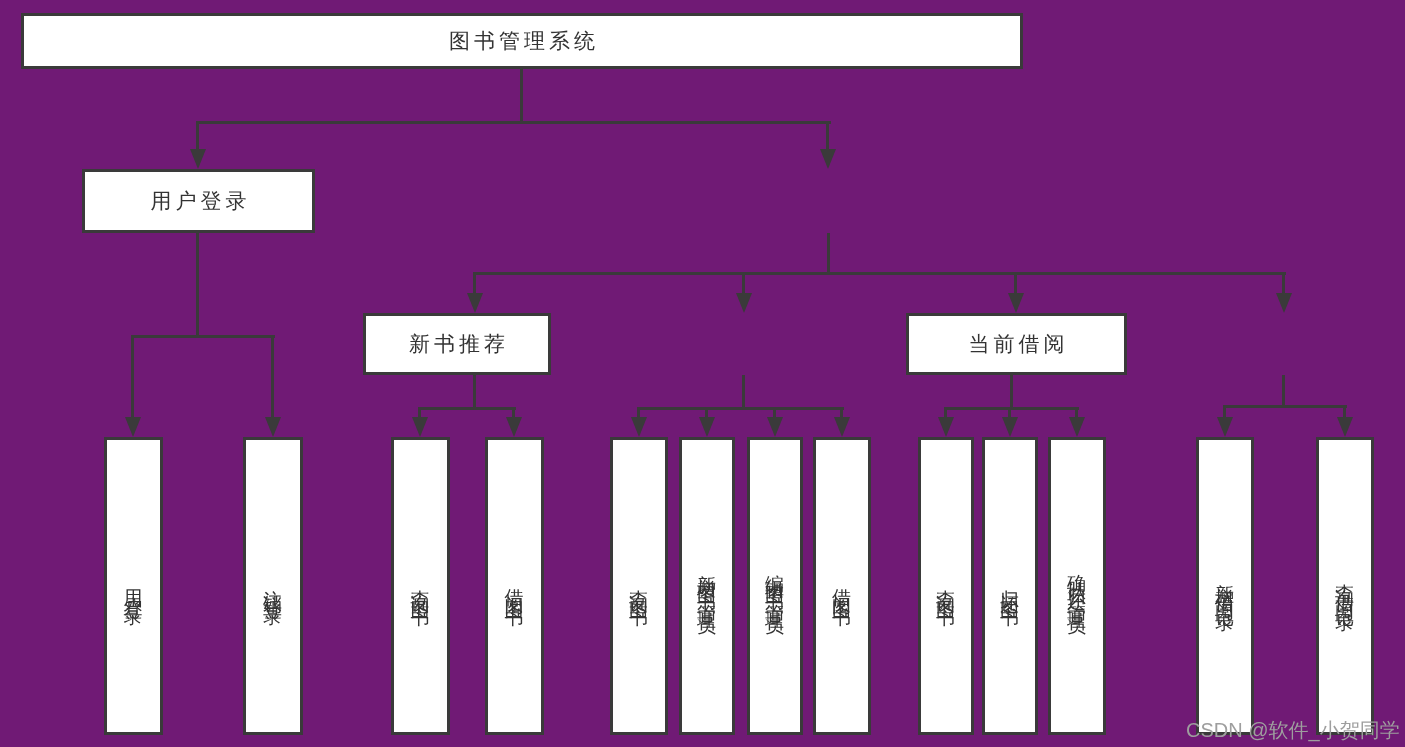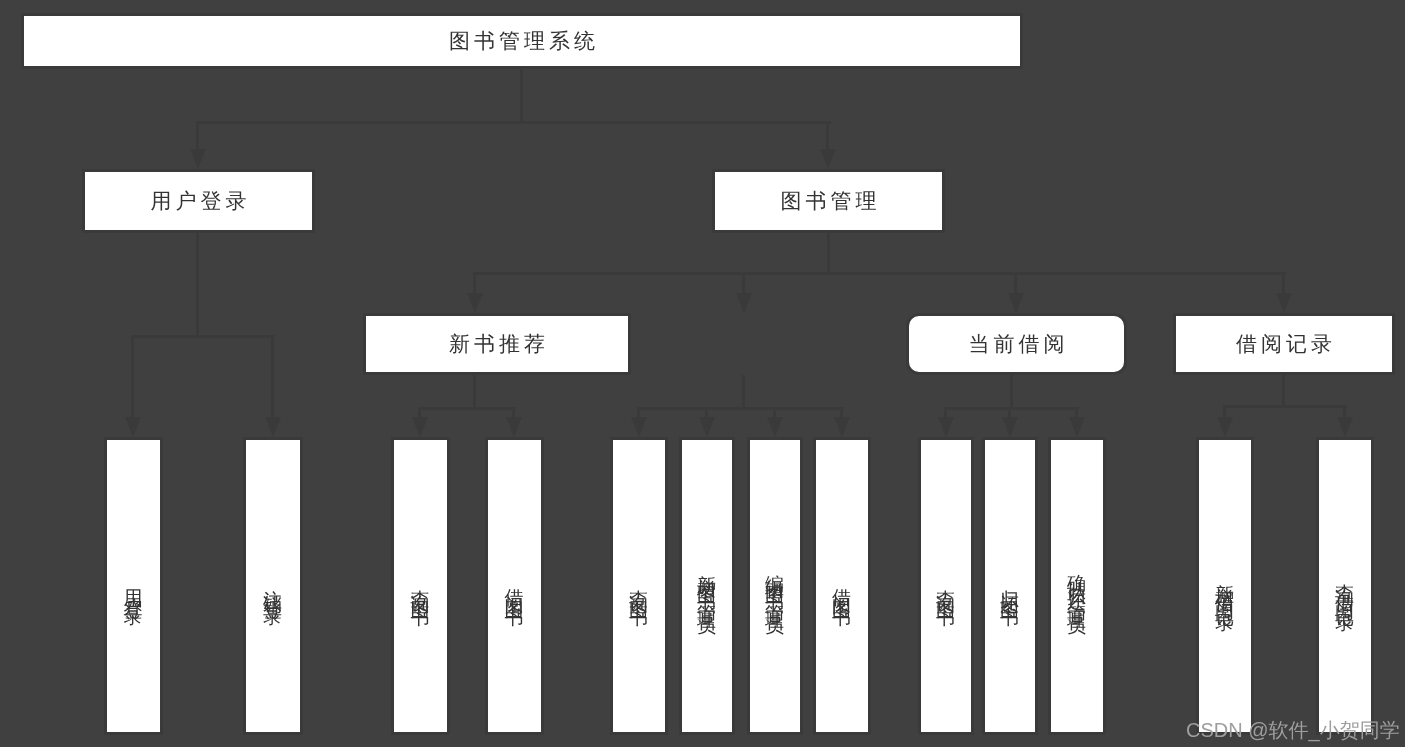--- a/index.html
+++ b/index.html
@@ -5,21 +5,21 @@
   html, body {
     margin: 0;
     padding: 0;
     background: #ffffff;
     font-family: "Liberation Sans", "DejaVu Sans", sans-serif;
   }
   .canvas {
     position: relative;
     width: 1405px;
     height: 747px;
-    background: #404040;
+    background: #701a75;
     overflow: hidden;
   }
   .box {
     position: absolute;
     box-sizing: border-box;
     background: #ffffff;
     border: 3px solid #3a3a3a;
     display: flex;
     align-items: center;
     justify-content: center;
@@ -73,50 +73,44 @@
   <div class="line" style="left:520px; top:69px; width:3px; height:52px;"></div>
   <div class="line" style="left:197px; top:121px; width:634px; height:3px;"></div>
   <div class="line" style="left:196px; top:121px; width:3px; height:32px;"></div>
   <div class="arrow" style="left:190px; top:149px;"></div>
   <div class="line" style="left:826px; top:121px; width:3px; height:32px;"></div>
   <div class="arrow" style="left:820px; top:149px;"></div>
 
   <div class="box" style="left:82px; top:169px; width:233px; height:64px;">
     <span class="h-label">用户登录</span>
   </div>
-  <div class="box" style="left:712px; top:169px; width:233px; height:64px;">
-    <span class="h-label">图书管理</span>
-  </div>
 
   <div class="line" style="left:196px; top:233px; width:3px; height:102px;"></div>
   <div class="line" style="left:132px; top:335px; width:143px; height:3px;"></div>
   <div class="line" style="left:131px; top:335px; width:3px; height:86px;"></div>
   <div class="arrow" style="left:125px; top:417px;"></div>
   <div class="line" style="left:271px; top:335px; width:3px; height:86px;"></div>
   <div class="arrow" style="left:265px; top:417px;"></div>
 
   <div class="line" style="left:827px; top:233px; width:3px; height:39px;"></div>
   <div class="line" style="left:474px; top:272px; width:812px; height:3px;"></div>
   <div class="line" style="left:473px; top:272px; width:3px; height:26px;"></div>
   <div class="arrow" style="left:467px; top:293px;"></div>
   <div class="line" style="left:742px; top:272px; width:3px; height:26px;"></div>
   <div class="arrow" style="left:736px; top:293px;"></div>
   <div class="line" style="left:1014px; top:272px; width:3px; height:26px;"></div>
   <div class="arrow" style="left:1008px; top:293px;"></div>
   <div class="line" style="left:1282px; top:272px; width:3px; height:26px;"></div>
   <div class="arrow" style="left:1276px; top:293px;"></div>
 
-  <div class="box" style="left:363px; top:313px; width:268px; height:62px;">
+  <div class="box" style="left:363px; top:313px; width:188px; height:62px;">
     <span class="h-label">新书推荐</span>
   </div>
-  <div class="box" style="left:906px; top:313px; width:221px; height:62px;border-radius:13px;">
+  <div class="box" style="left:906px; top:313px; width:221px; height:62px;">
     <span class="h-label">当前借阅</span>
-  </div>
-  <div class="box" style="left:1173px; top:313px; width:222px; height:62px;">
-    <span class="h-label">借阅记录</span>
   </div>
 
   <div class="line" style="left:473px; top:375px; width:3px; height:32px;"></div>
   <div class="line" style="left:419px; top:407px; width:97px; height:3px;"></div>
   <div class="line" style="left:418px; top:407px; width:3px; height:14px;"></div>
   <div class="arrow" style="left:412px; top:417px;"></div>
   <div class="line" style="left:512px; top:407px; width:3px; height:14px;"></div>
   <div class="arrow" style="left:506px; top:417px;"></div>
 
   <div class="line" style="left:742px; top:375px; width:3px; height:32px;"></div>

